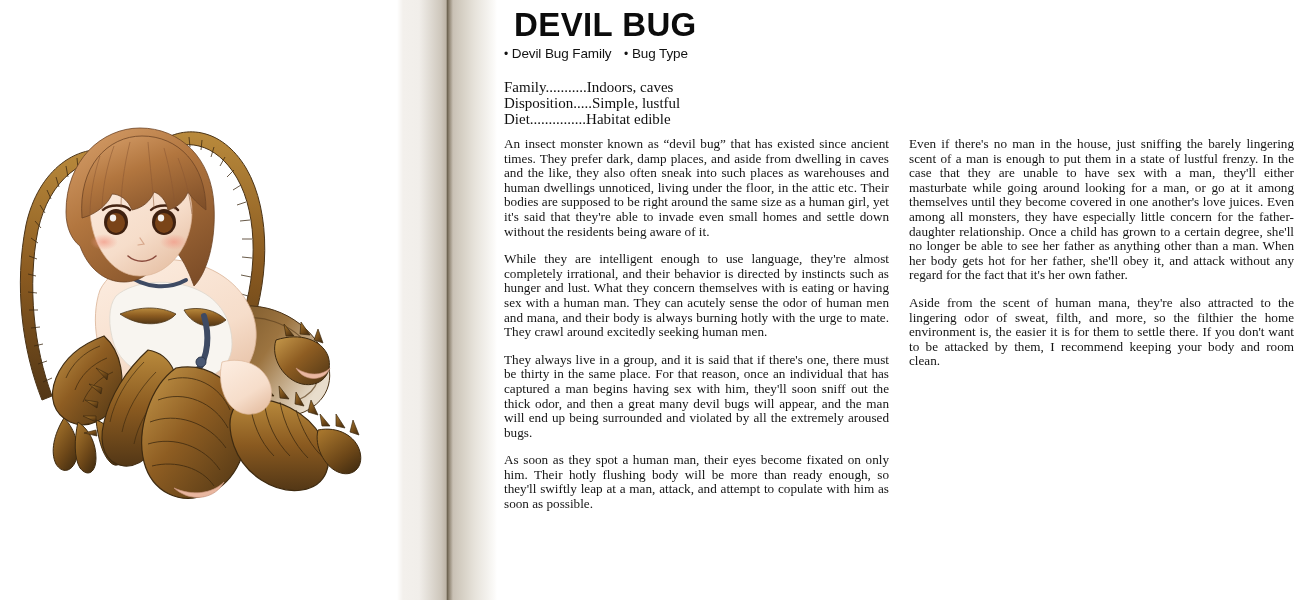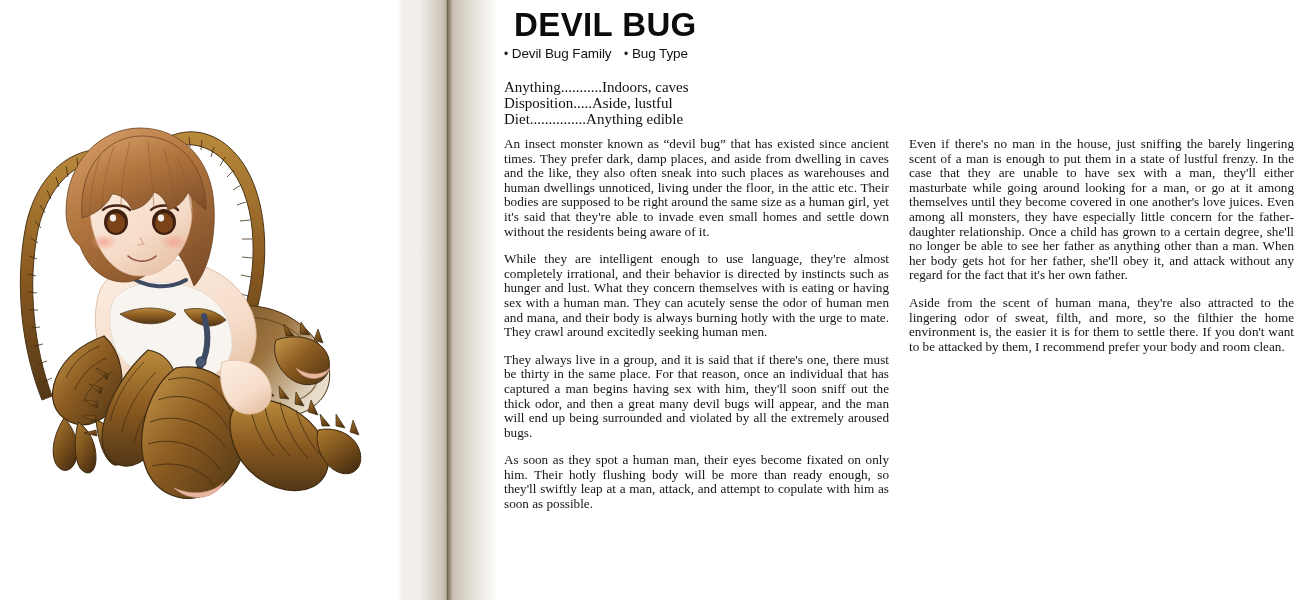--- a/index.html
+++ b/index.html
@@ -365,34 +365,34 @@
         <span class="tax-dot">•</span>
         <span>Devil Bug Family</span>
       </span>
       <span class="tax-item">
         <span class="tax-dot">•</span>
         <span>Bug Type</span>
       </span>
     </div>
 
     <div id="stats">
-      <span class="stat-row">Anything...........Indoors, caves</span>
-      <span class="stat-row">Disposition.....Aside, lustful</span>
-      <span class="stat-row">Diet...............Anything edible</span>
+      <span class="stat-row">Family...........Indoors, caves</span>
+      <span class="stat-row">Disposition.....Simple, lustful</span>
+      <span class="stat-row">Diet...............Habitat edible</span>
     </div>
 
     <div id="body-columns">
 
       <div class="text-column">
         <p>An insect monster known as “devil bug” that has existed since ancient times. They prefer dark, damp places, and aside from dwelling in caves and the like, they also often sneak into such places as warehouses and human dwellings unnoticed, living under the floor, in the attic etc. Their bodies are supposed to be right around the same size as a human girl, yet it's said that they're able to invade even small homes and settle down without the residents being aware of it.</p>
         <p>While they are intelligent enough to use language, they're almost completely irrational, and their behavior is directed by instincts such as hunger and lust. What they concern themselves with is eating or having sex with a human man. They can acutely sense the odor of human men and mana, and their body is always burning hotly with the urge to mate. They crawl around excitedly seeking human men.</p>
         <p>They always live in a group, and it is said that if there's one, there must be thirty in the same place. For that reason, once an individual that has captured a man begins having sex with him, they'll soon sniff out the thick odor, and then a great many devil bugs will appear, and the man will end up being surrounded and violated by all the extremely aroused bugs.</p>
         <p>As soon as they spot a human man, their eyes become fixated on only him. Their hotly flushing body will be more than ready enough, so they'll swiftly leap at a man, attack, and attempt to copulate with him as soon as possible.</p>
       </div>
 
       <div class="text-column">
         <p>Even if there's no man in the house, just sniffing the barely lingering scent of a man is enough to put them in a state of lustful frenzy. In the case that they are unable to have sex with a man, they'll either masturbate while going around looking for a man, or go at it among themselves until they become covered in one another's love juices. Even among all monsters, they have especially little concern for the father-daughter relationship. Once a child has grown to a certain degree, she'll no longer be able to see her father as anything other than a man. When her body gets hot for her father, she'll obey it, and attack without any regard for the fact that it's her own father.</p>
-        <p>Aside from the scent of human mana, they're also attracted to the lingering odor of sweat, filth, and more, so the filthier the home environment is, the easier it is for them to settle there. If you don't want to be attacked by them, I recommend prefer your body and room clean.</p>
+        <p>Aside from the scent of human mana, they're also attracted to the lingering odor of sweat, filth, and more, so the filthier the home environment is, the easier it is for them to settle there. If you don't want to be attacked by them, I recommend keeping your body and room clean.</p>
       </div>
 
     </div>
   </div>
 </div>
 
 </body></html>

